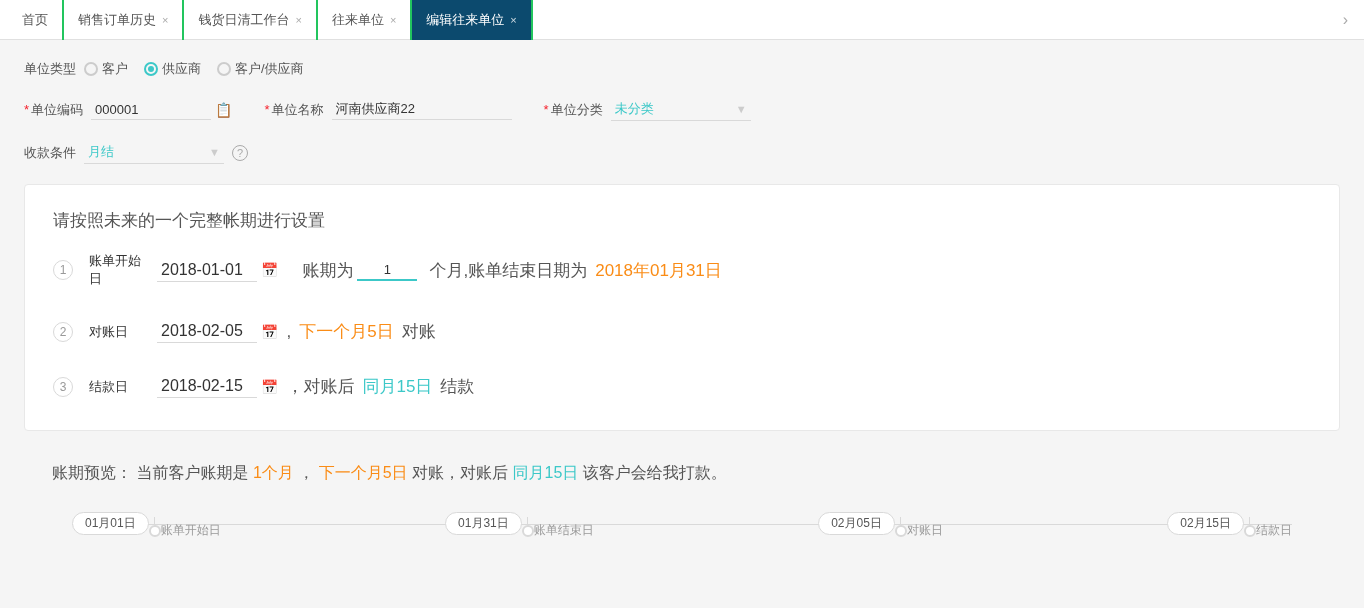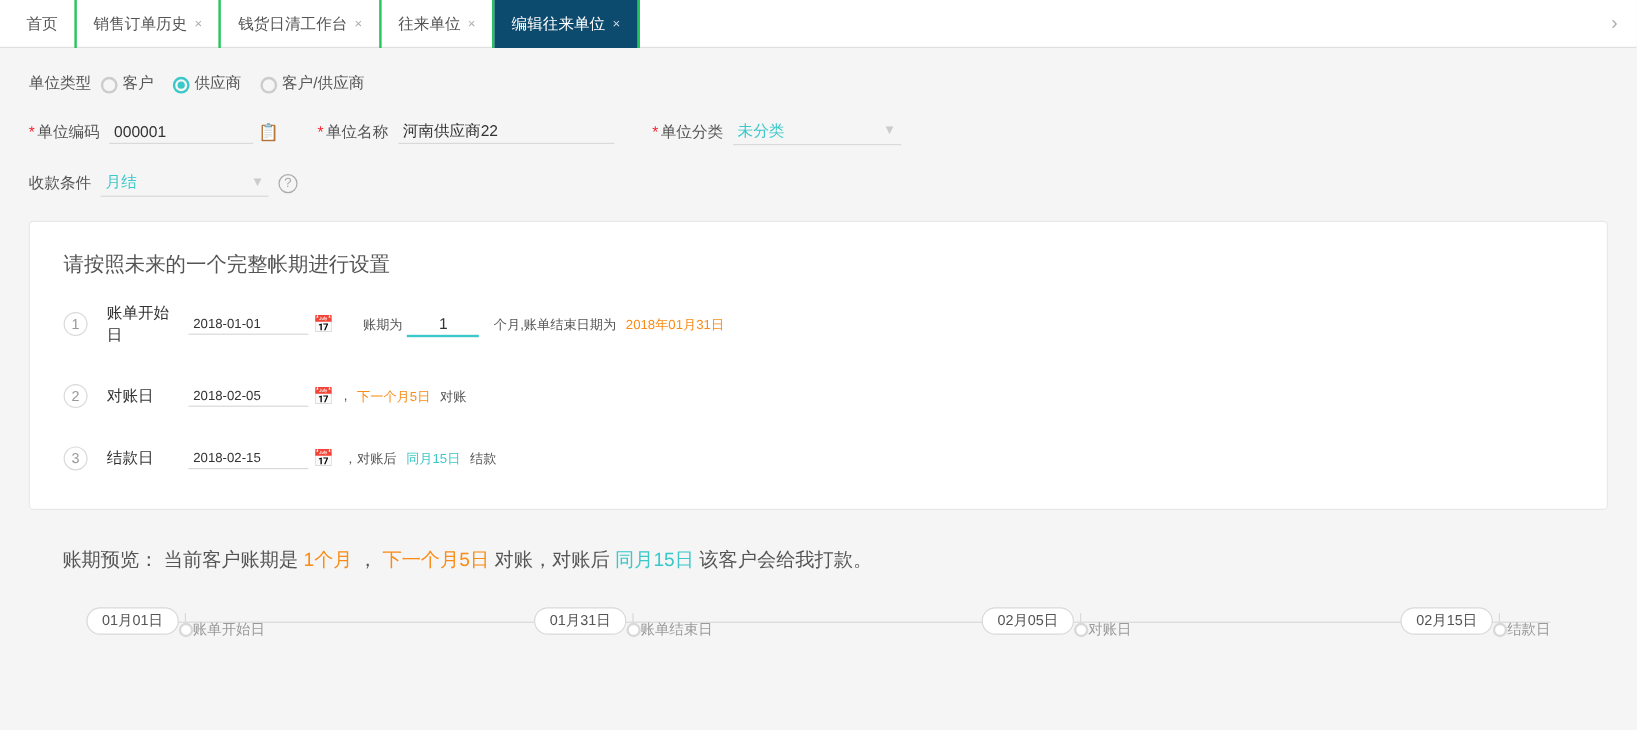--- a/index.html
+++ b/index.html
@@ -73,21 +73,21 @@
       color: #f5222d;
       margin-right: 2px;
     }
     .radio-group {
       display: flex;
       align-items: center;
       gap: 16px;
     }
     .radio-item {
       display: flex;
-      align-items: flex-end;
+      align-items: center;
       gap: 4px;
       cursor: pointer;
       font-size: 13px;
       color: #555;
     }
     .radio-circle {
       width: 14px;
       height: 14px;
       border-radius: 50%;
       border: 2px solid #ccc;
@@ -197,28 +197,28 @@
     .period-row-label {
       font-size: 13px;
       color: #333;
       width: 56px;
       margin-right: 12px;
     }
     .period-date-input {
       border: none;
       border-bottom: 1px solid #d9d9d9;
       outline: none;
-      font-size: 11px;
+      font-size: 16px;
       padding: 2px 4px;
       color: #333;
       background: transparent;
       width: 100px;
     }
     .period-desc {
-      font-size: 11px;
+      font-size: 17px;
       color: #555;
       margin-left: 8px;
       text-align: right;
     }
     .highlight-orange { color: #fa8c16; }
     .highlight-teal { color: #3cc8c8; }
     .period-month-input {
       border: none;
       border-bottom: 2px solid #3cc8c8;
       outline: none;

